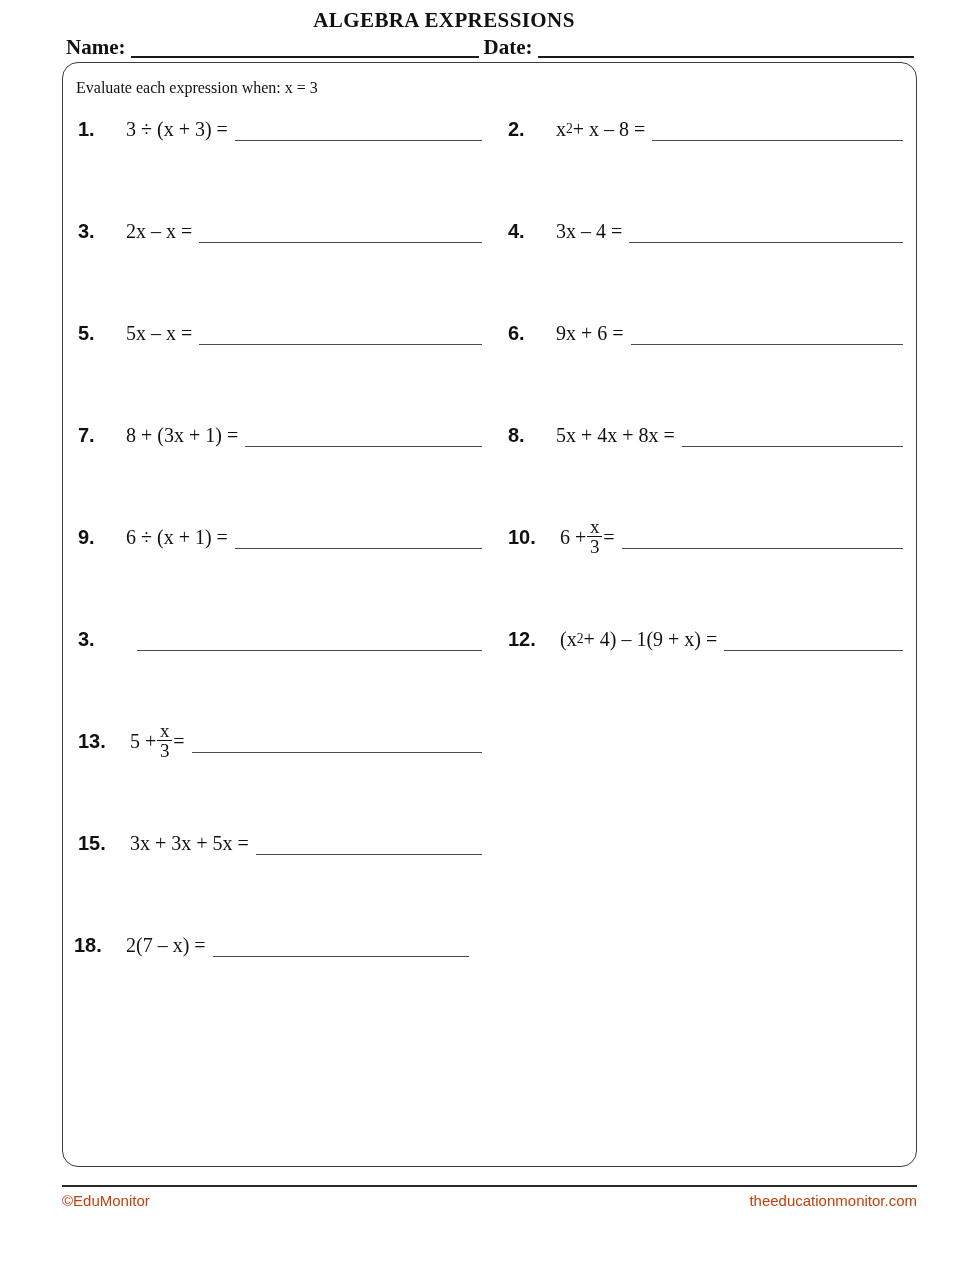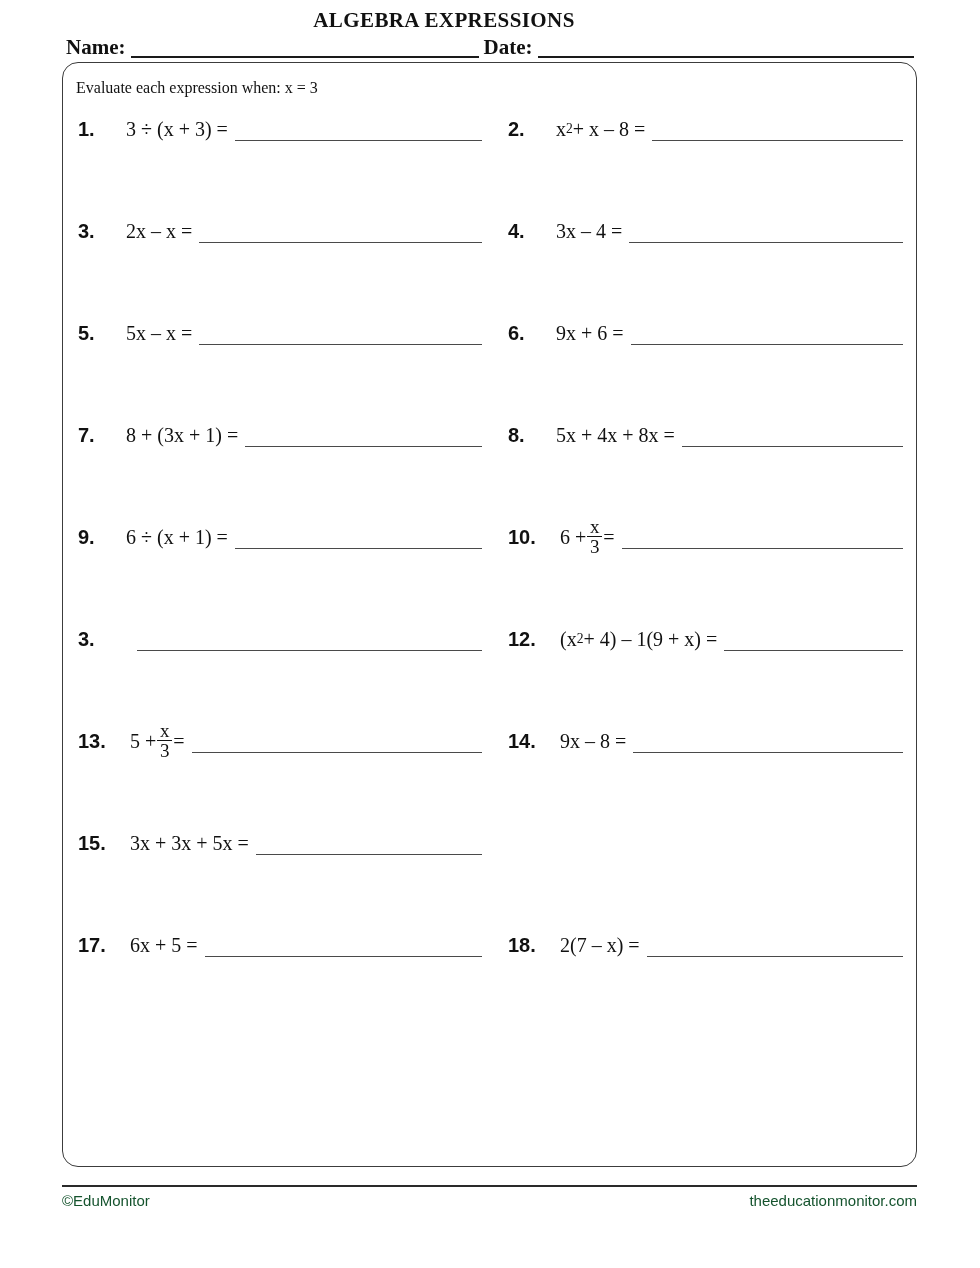--- a/index.html
+++ b/index.html
@@ -166,21 +166,21 @@
   }
   .footer {
     position: absolute;
     left: 62px;
     top: 1192px;
     width: 855px;
     display: flex;
     justify-content: space-between;
     font-family: "Liberation Sans", sans-serif;
     font-size: 15px;
-    color: #14532d;
+    color: #c2410c;
   }
 </style>
 </head>
 <body>
 
 <div class="title">ALGEBRA EXPRESSIONS</div>
 
 <div class="namedate">
   <span class="nd-label">Name:</span>
   <span class="nd-rule name"></span>
@@ -310,47 +310,33 @@
         <span>5 +</span>
         <span class="frac">
           <span class="n">x</span>
           <span class="bar"></span>
           <span class="d">3</span>
         </span>
         <span>=</span>
       </span>
       <span class="blank"></span>
     </div>
-    <div class="cell right">
-      <span class="num wide">14.</span>
-      <span class="expr">
-        <span>9x – 8 =</span>
-      </span>
-      <span class="blank"></span>
-    </div>
   </div>
 
   <div class="row">
     <div class="cell left">
       <span class="num wide">15.</span>
       <span class="expr">
         <span>3x + 3x + 5x =</span>
       </span>
       <span class="blank"></span>
     </div>
   </div>
 
   <div class="row">
-    <div class="cell left">
-      <span class="num wide">17.</span>
-      <span class="expr">
-        <span>6x + 5 =</span>
-      </span>
-      <span class="blank"></span>
-    </div>
     <div class="cell right">
       <span class="num wide">18.</span>
       <span class="expr">
         <span>2(7 – x) =</span>
       </span>
       <span class="blank"></span>
     </div>
   </div>
 
   <div class="row">

